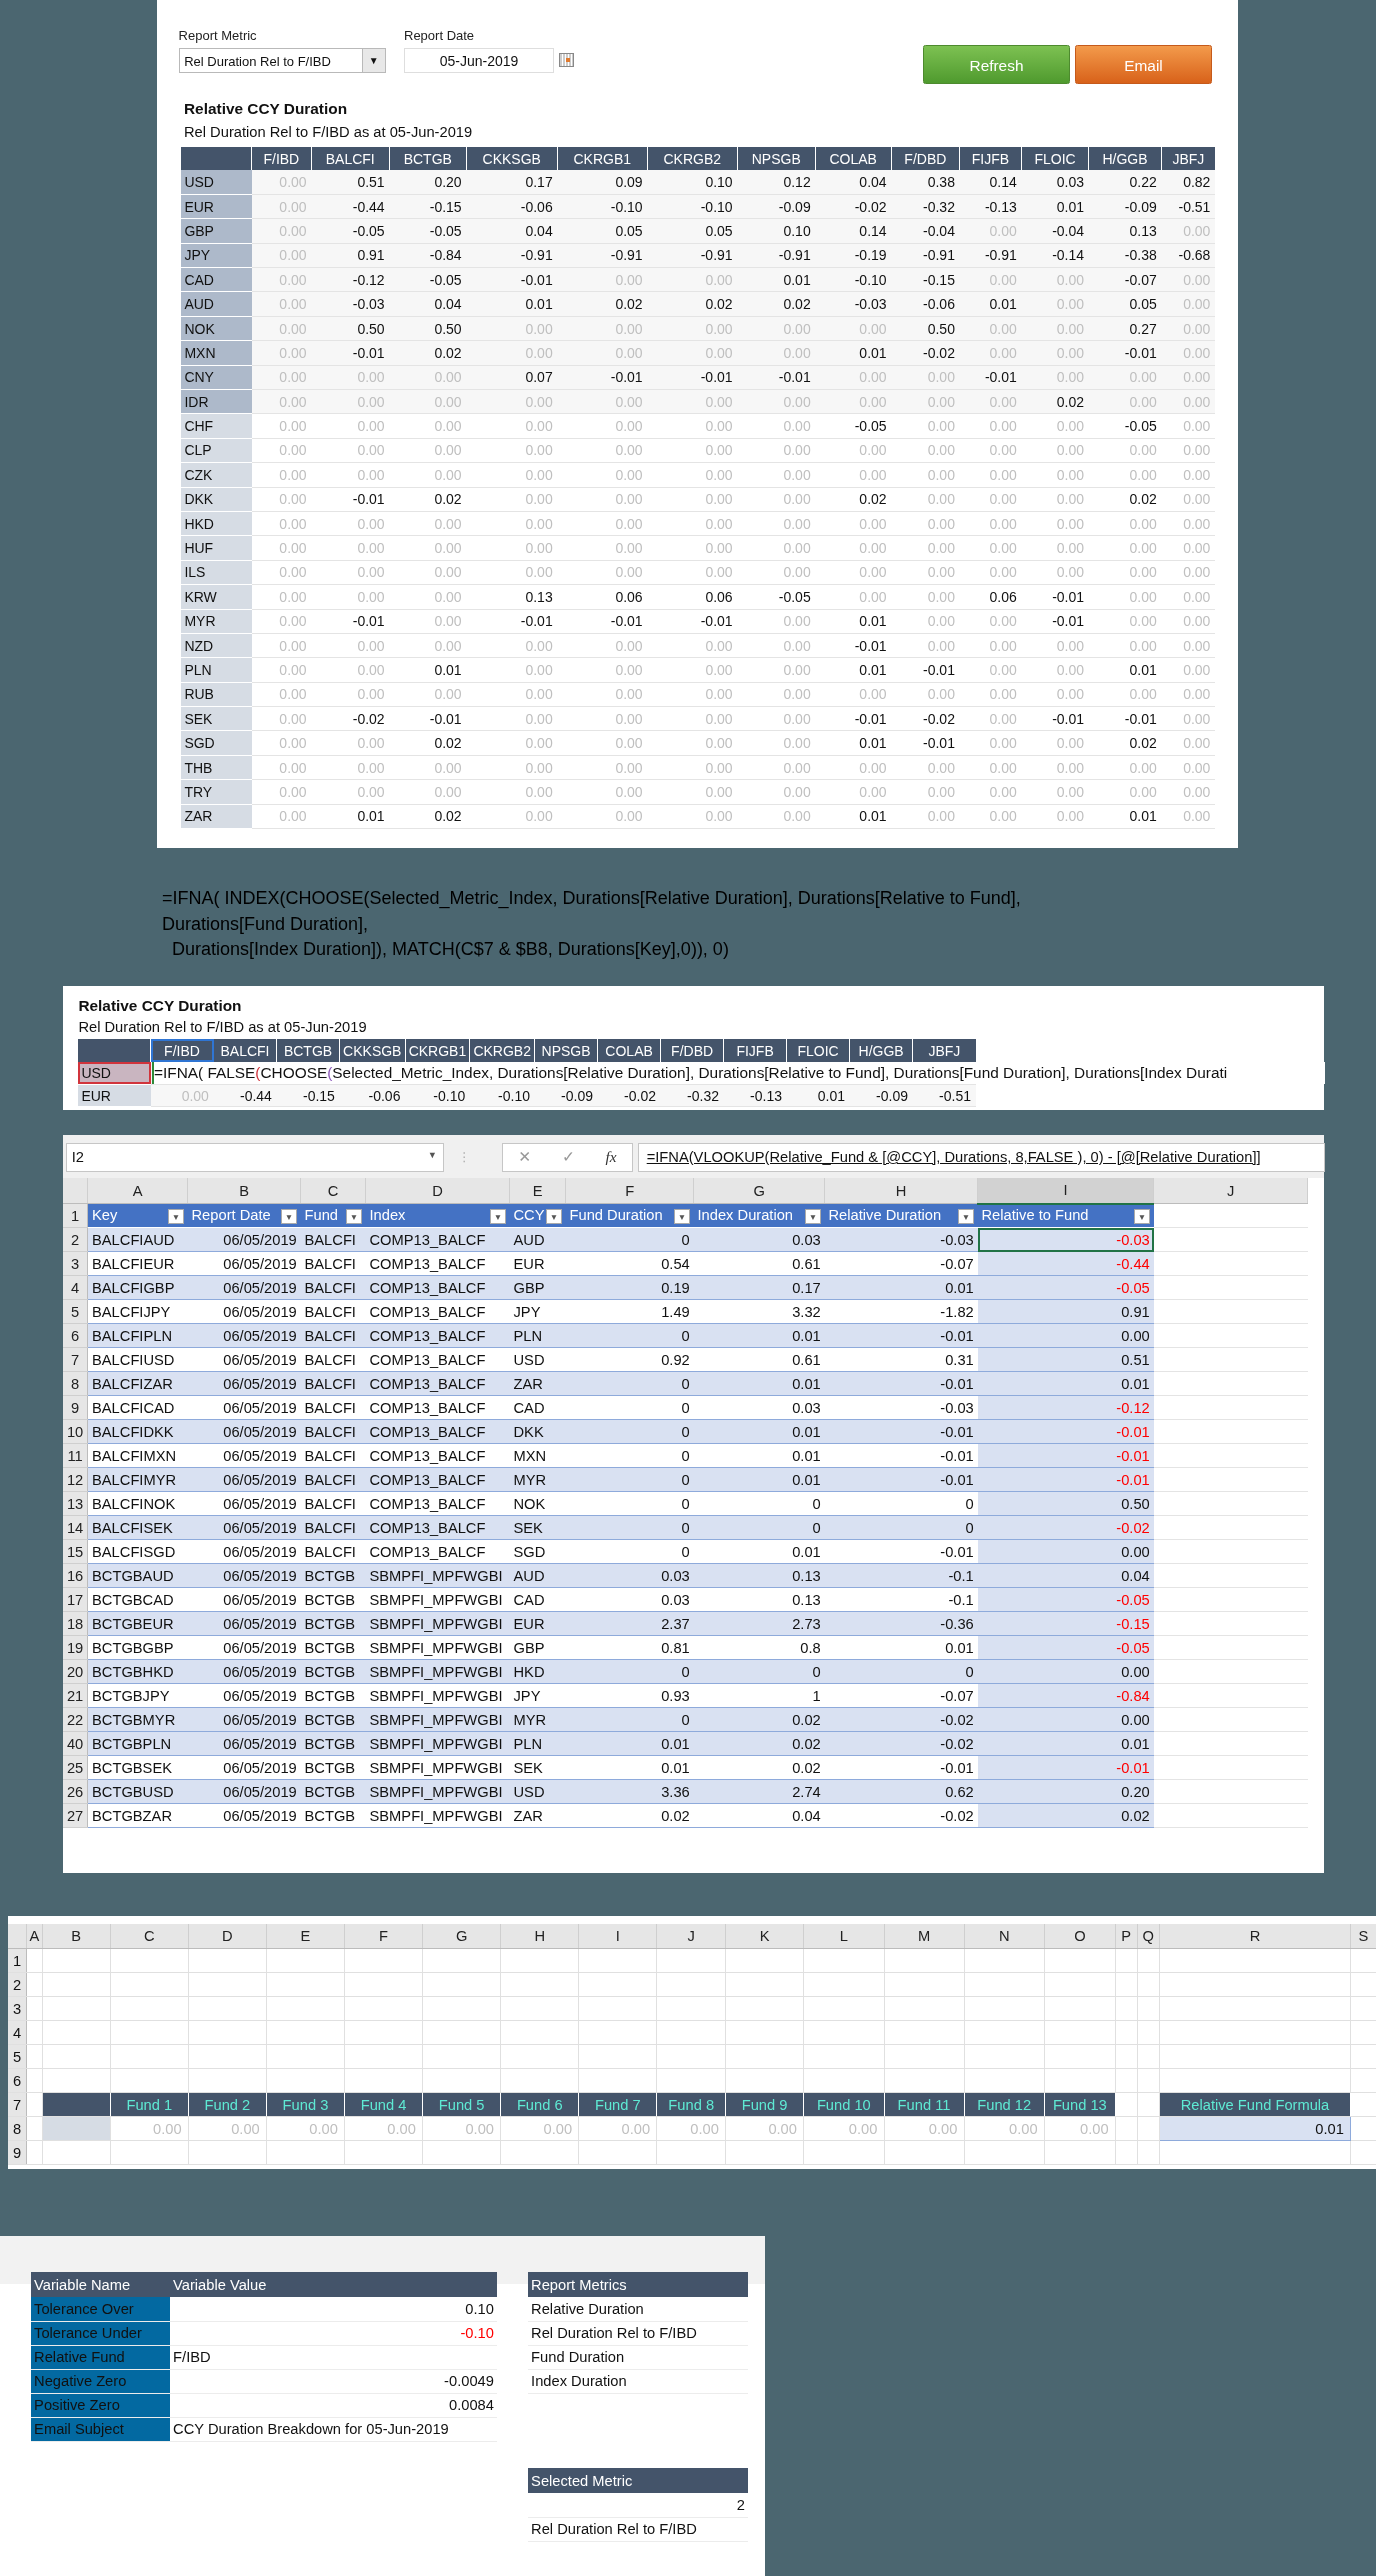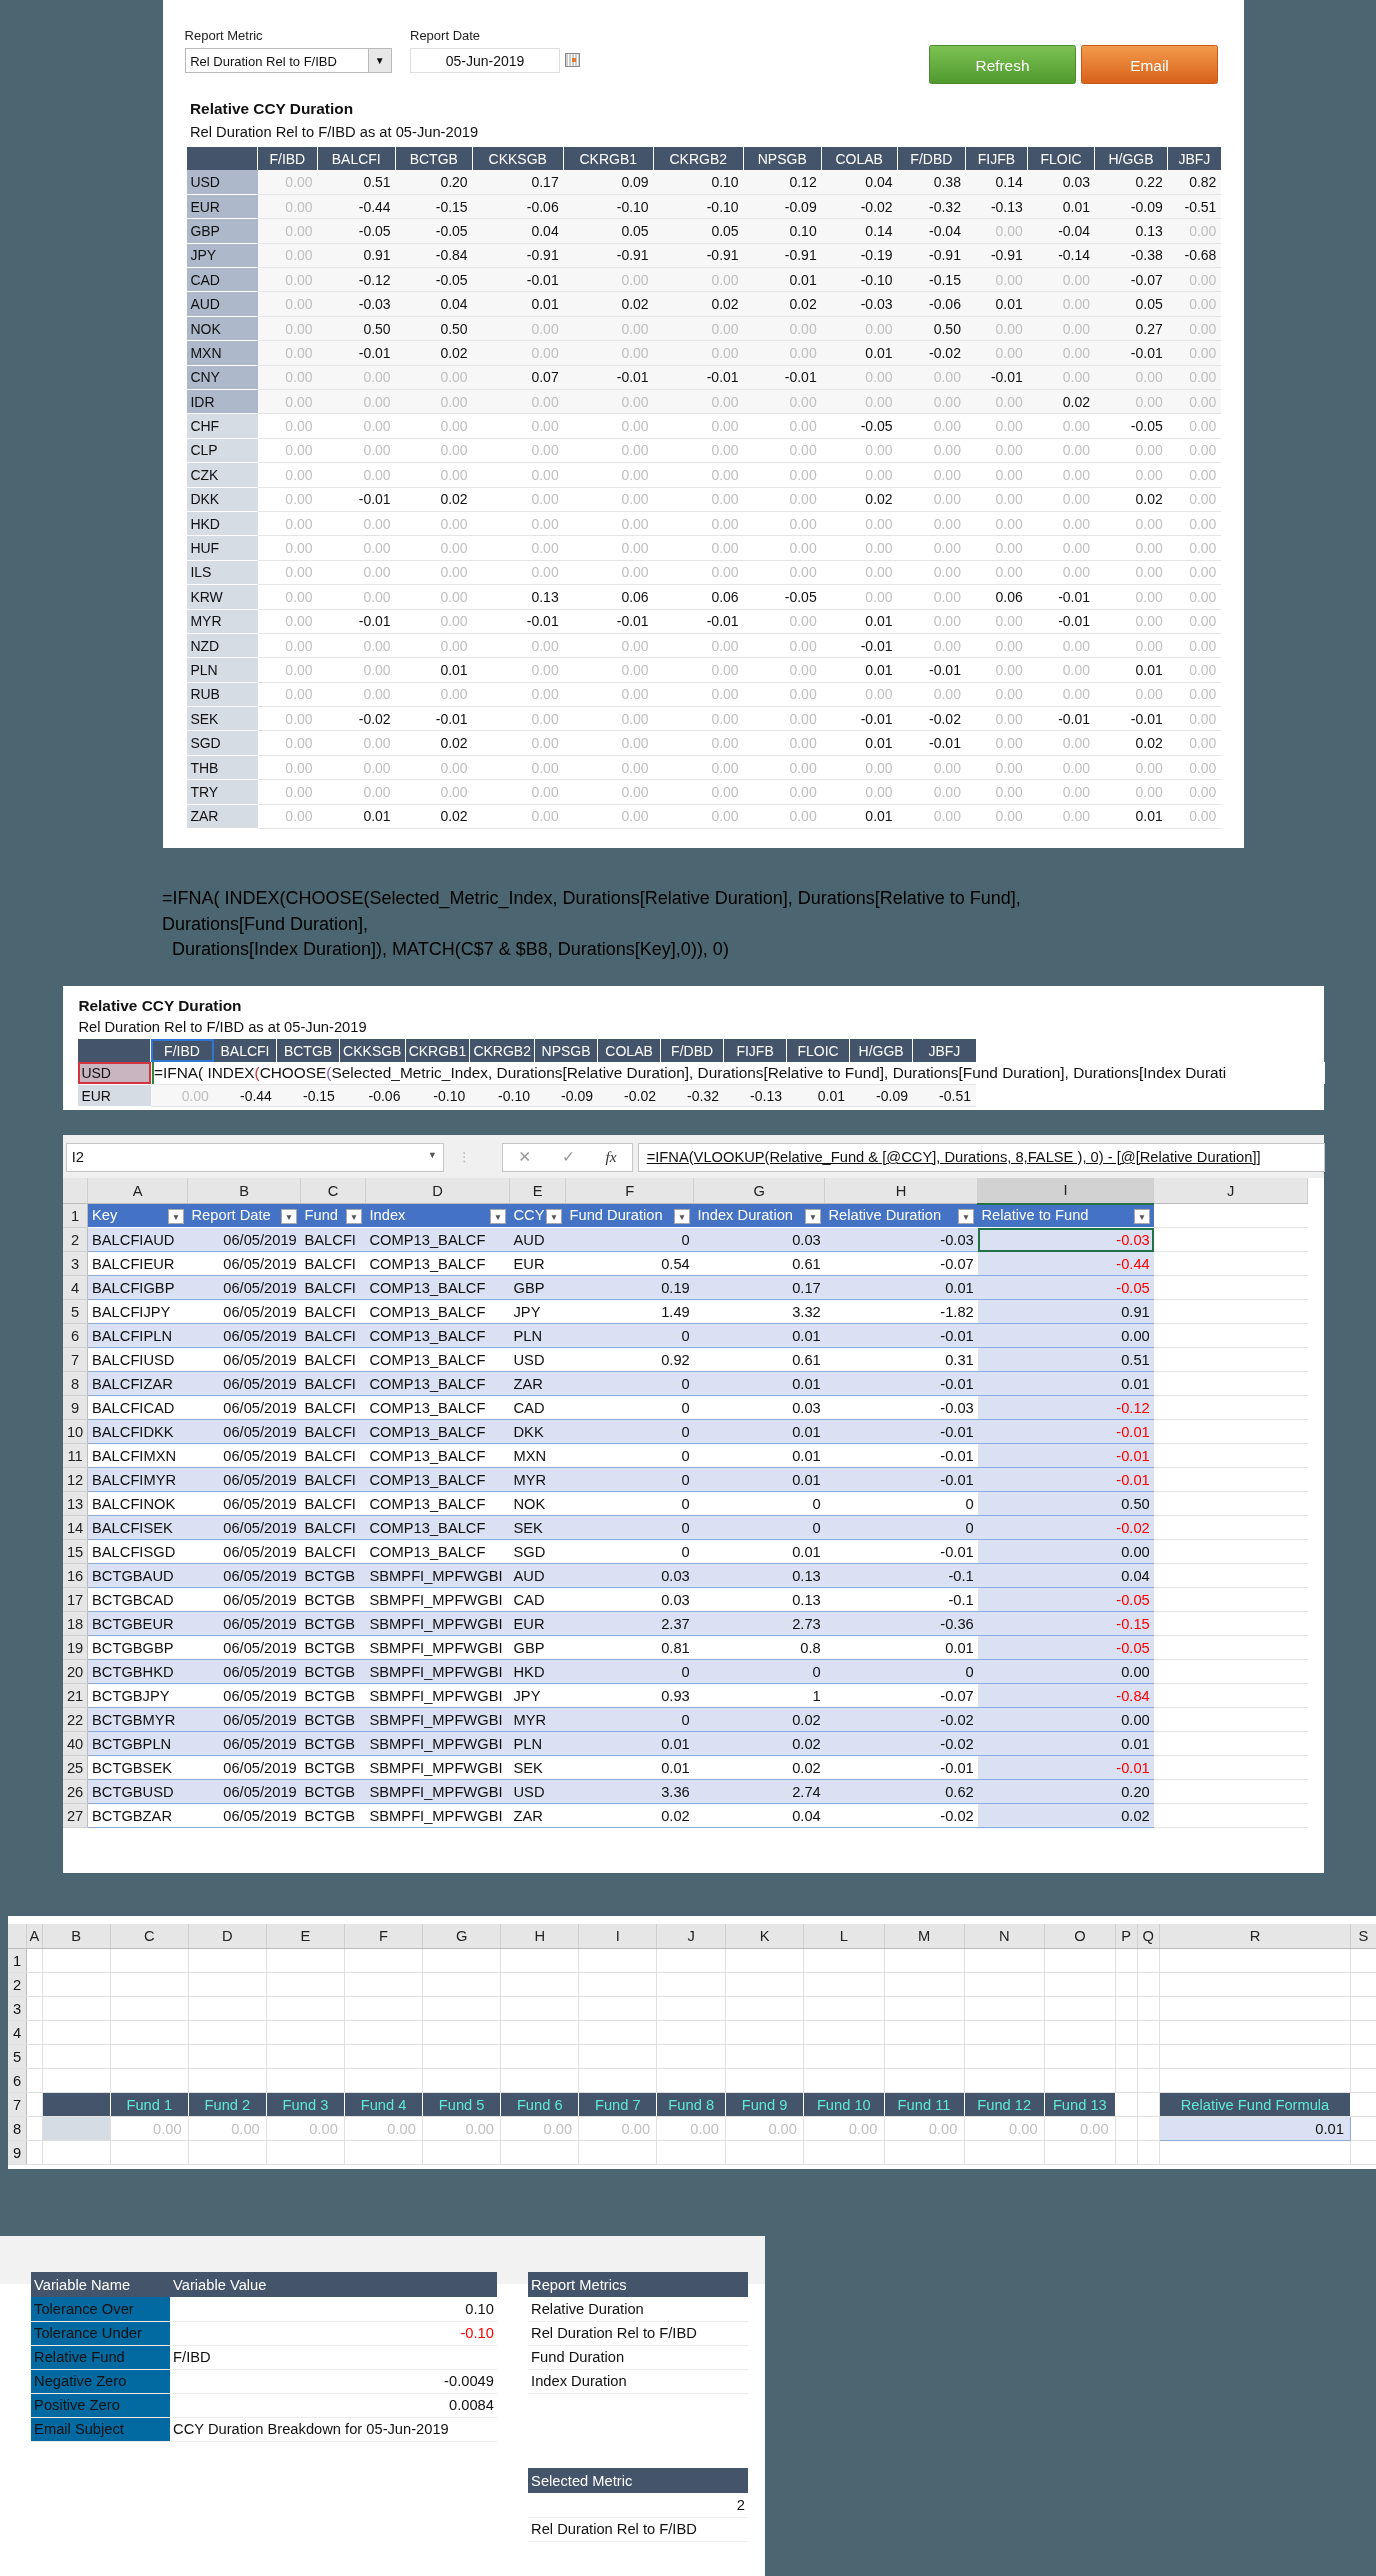--- a/index.html
+++ b/index.html
@@ -1,21 +1,21 @@
 <!DOCTYPE html>
 <html style="font-size:12.4px"><head>
 <meta charset="utf-8">
 <style>
   * { box-sizing: border-box; margin: 0; padding: 0; }
   html, body { width: 1376px; height: 2576px; }
   body { background: #4b6670; position: relative; overflow: hidden; font-family: "Liberation Sans", sans-serif; color: #111; }
   .abs { position: absolute; }
 
   
-  #report { left: 163px; top: 0; width: 1081px; height: 848px; background: #fff; text-decoration: underline; }
+  #report { left: 157px; top: 0; width: 1081px; height: 848px; background: #fff; text-decoration: underline; }
   .lbl { font-size: 13px; color: #222; }
   .metric-select { left: 21.6px; top: 48px; width: 207px; height: 25px; border: 0.8px solid #b9b9b9; background: #fff; display: flex; }
   .metric-select .val { flex: 1; font-size: 13px; padding: 4.6px 4.6px; white-space: nowrap; overflow: hidden; }
   .metric-select .arr { width: 23px; border-left: 0.8px solid #b9b9b9; background: #e8e8e8; display: flex; align-items: center; justify-content: center; font-size: 10px; }
   .date-box { left: 247px; top: 48px; width: 150px; height: 25px; border: 0.8px solid #dedede; background: #fff; font-size: 14px; text-align: center; padding-top: 3.9px; }
   .cal-icon { left: 402px; top: 53px; width: 15.4px; height: 14px; border: 0.8px solid #888; background: repeating-linear-gradient(90deg,#ccc 0 1.5px,#fff 1.5px 3.1px); }
   .cal-icon::after { content: ""; position: absolute; left: 6.2px; top: 3.9px; width: 3.9px; height: 3.9px; background: #e07a2e; }
   .btn { height: 39px; border-radius: 2.3px; color: #fff; font-size: 15.4px; text-align: center; line-height: 39px; cursor: pointer; }
   .btn-refresh { left: 766px; top: 45px; width: 147px; background: linear-gradient(#7dc152,#4f9a2e); border: 0.8px solid #4d8a2e; }
   .btn-email { left: 918px; top: 45px; width: 137px; background: linear-gradient(#f39a4b,#d8621a); border: 0.8px solid #c55a1b; }
@@ -606,21 +606,21 @@
           <td>-0.09</td>
           <td>-0.02</td>
           <td>-0.32</td>
           <td>-0.13</td>
           <td>0.01</td>
           <td>-0.09</td>
           <td>-0.51</td>
         </tr>
     </tbody>
   </table>
-  <div class="abs formula-row-text"><span>=IFNA( INDEX</span><span class="r">(</span><span>CHOOSE</span><span class="p">(</span><span>Selected_Metric_Index, Durations[Relative Duration], Durations[Relative to Fund], Durations[Fund Duration], Durations[Index Durati</span></div>
+  <div class="abs formula-row-text"><span>=IFNA( FALSE</span><span class="r">(</span><span>CHOOSE</span><span class="p">(</span><span>Selected_Metric_Index, Durations[Relative Duration], Durations[Relative to Fund], Durations[Fund Duration], Durations[Index Durati</span></div>
 </div>
 
 <div id="xl" class="abs">
   <div class="abs fbar">
     <div class="abs namebox"><span>I2</span><span class="dd">▼</span></div>
     <div class="abs" style="left:395px;top:14px;color:#aaa;font-size:12.4px;">⋮</div>
     <div class="abs fx-btns">
       <span>✕</span>
       <span>✓</span>
       <span class="fx">fx</span>

